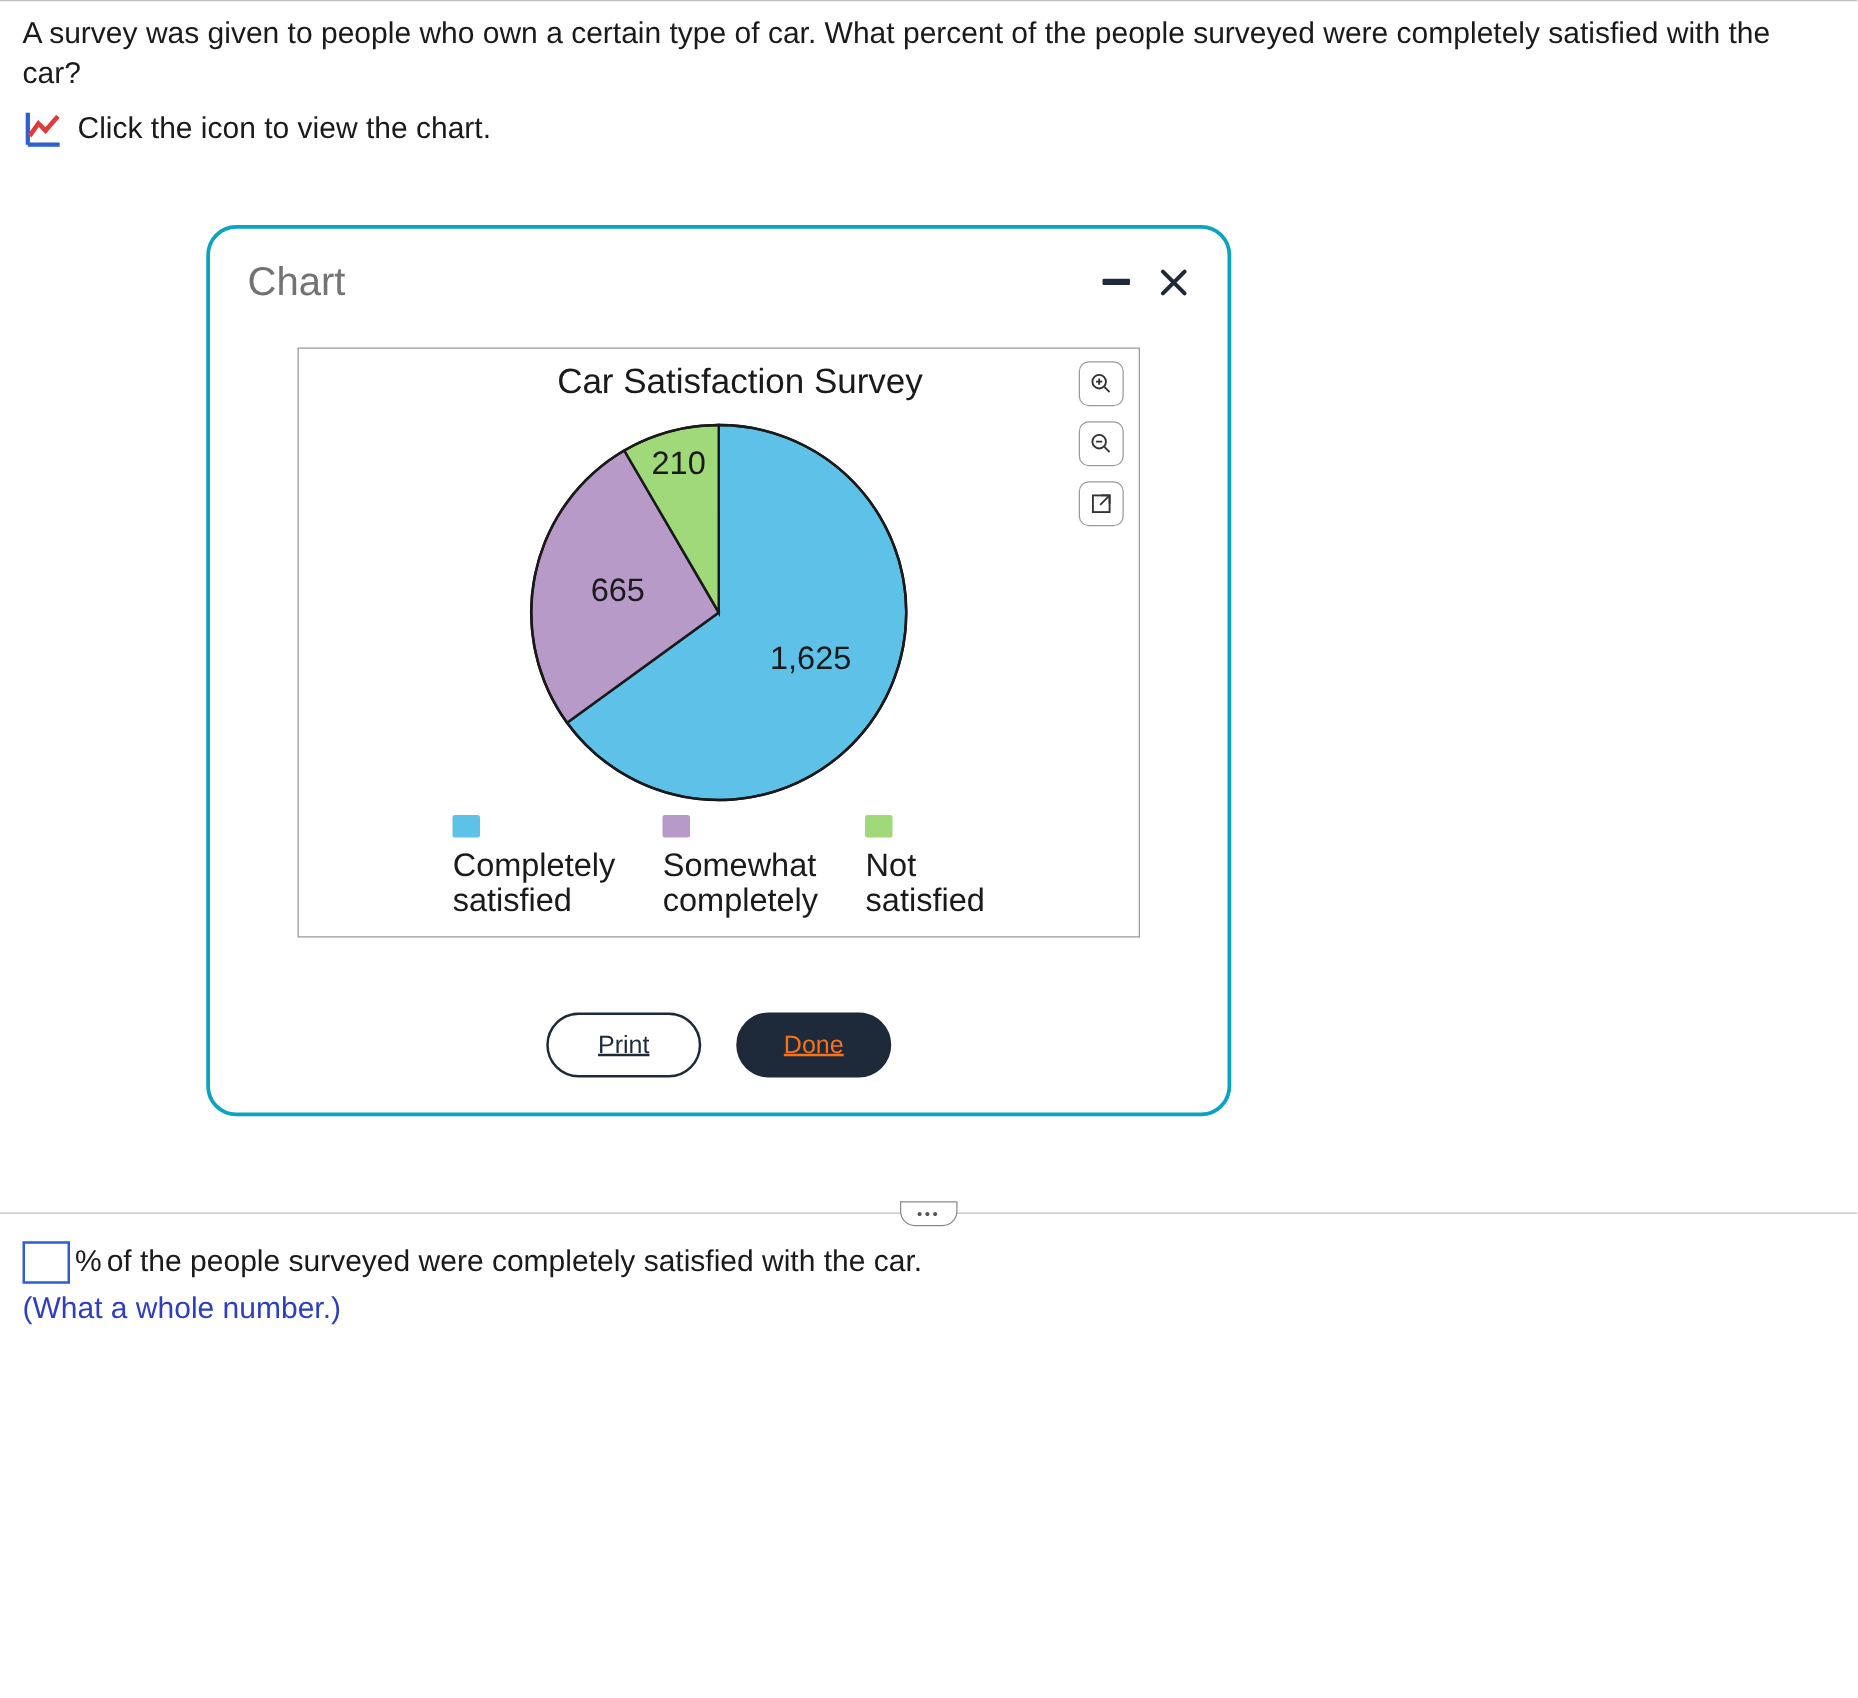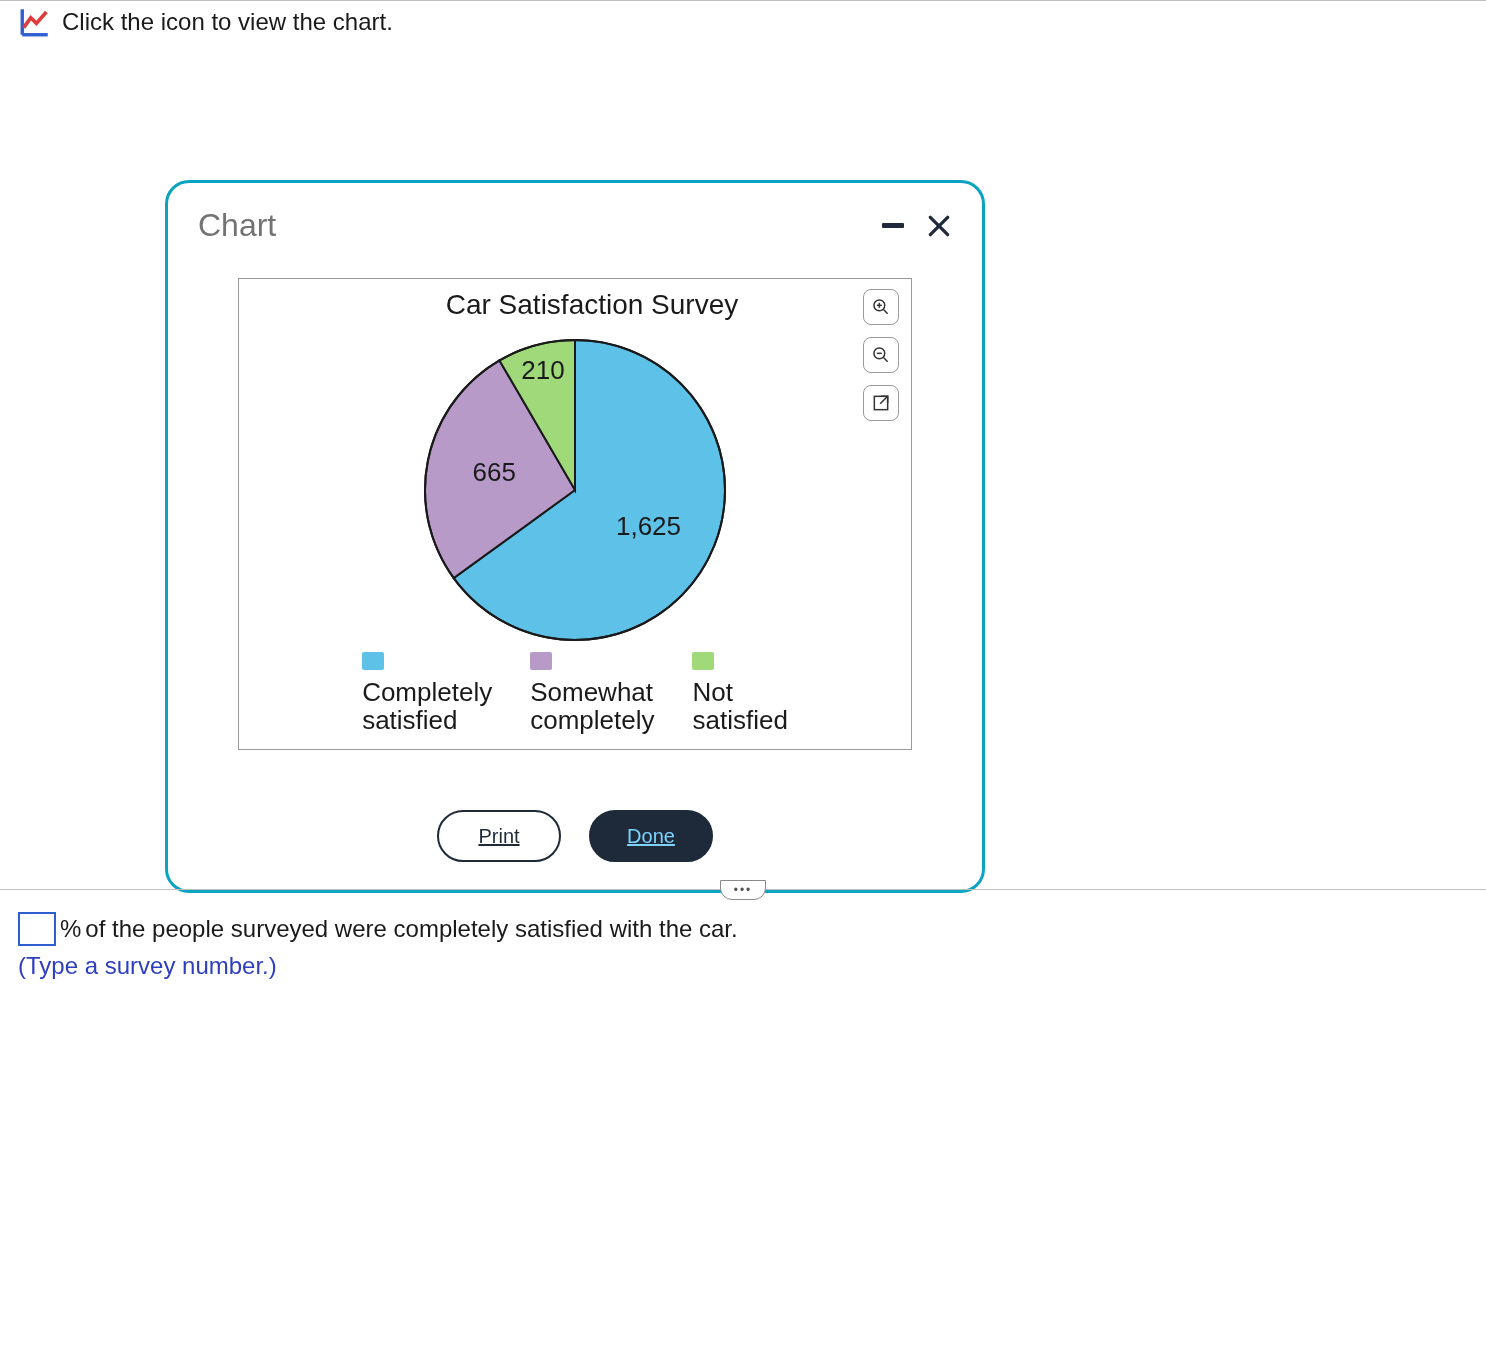--- a/index.html
+++ b/index.html
@@ -25,27 +25,28 @@
   .pie-wrap{position:absolute;left:50%;top:56px;transform:translateX(-50%);}
   .legend{position:absolute;left:0;right:0;bottom:14px;display:flex;justify-content:center;gap:38px;font-size:26px;}
   .legend .item{display:flex;align-items:flex-start;gap:8px;line-height:1.1;flex-direction:column;}
   .legend .sw{width:22px;height:18px;margin-top:5px;border-radius:2px;}
   .side-btns{position:absolute;right:12px;top:10px;display:flex;flex-direction:column;gap:12px;}
   .side-btns .sb{width:34px;height:34px;border:1px solid #9a9a9a;border-radius:8px;background:#fff;display:flex;align-items:center;justify-content:center;}
   .side-btns svg{width:20px;height:20px;}
   .modal-foot{display:flex;justify-content:center;gap:28px;margin-top:60px;}
   .btn{min-width:120px;height:48px;border-radius:26px;font-size:20px;display:flex;align-items:center;justify-content:center;cursor:pointer;text-decoration:underline;}
   .btn.print{background:#fff;border:2px solid #1e2a3a;color:#1e2a3a;}
-  .btn.done{background:#1e2a3a;border:2px solid #1e2a3a;color:#7dd3fc;}
+  .btn.done{background:#1e2a3a;border:2px solid #1e2a3a;color:#f97316;}
 </style>
 </head>
 <body>
 
 <div class="page">
   <div class="top-border"></div>
+  <div class="q-text">A survey was given to people who own a certain type of car. What percent of the people surveyed were completely satisfied with the car?</div>
 
   <div class="link-row">
     <svg viewBox="0 0 24 24">
       <polyline points="3,21 3,3" fill="none" stroke="#2d5fd1" stroke-width="2.4"></polyline>
       <polyline points="3,21 21,21" fill="none" stroke="#2d5fd1" stroke-width="2.4"></polyline>
       <polyline points="4,16 9,9 13,13 20,5" fill="none" stroke="#e03a3a" stroke-width="2.6"></polyline>
     </svg>
     <span>Click the icon to view the chart.</span>
   </div>
 
@@ -129,14 +130,14 @@
 
   <div class="divider">
     <div class="handle">•••</div>
   </div>
 
   <div class="answer-row">
     <div class="answer-input"></div>
     <span>%</span>
     <span> of the people surveyed were completely satisfied with the car.</span>
   </div>
-  <div class="hint">(Type a survey number.)</div>
+  <div class="hint">(What a whole number.)</div>
 </div>
 
 </body></html>

